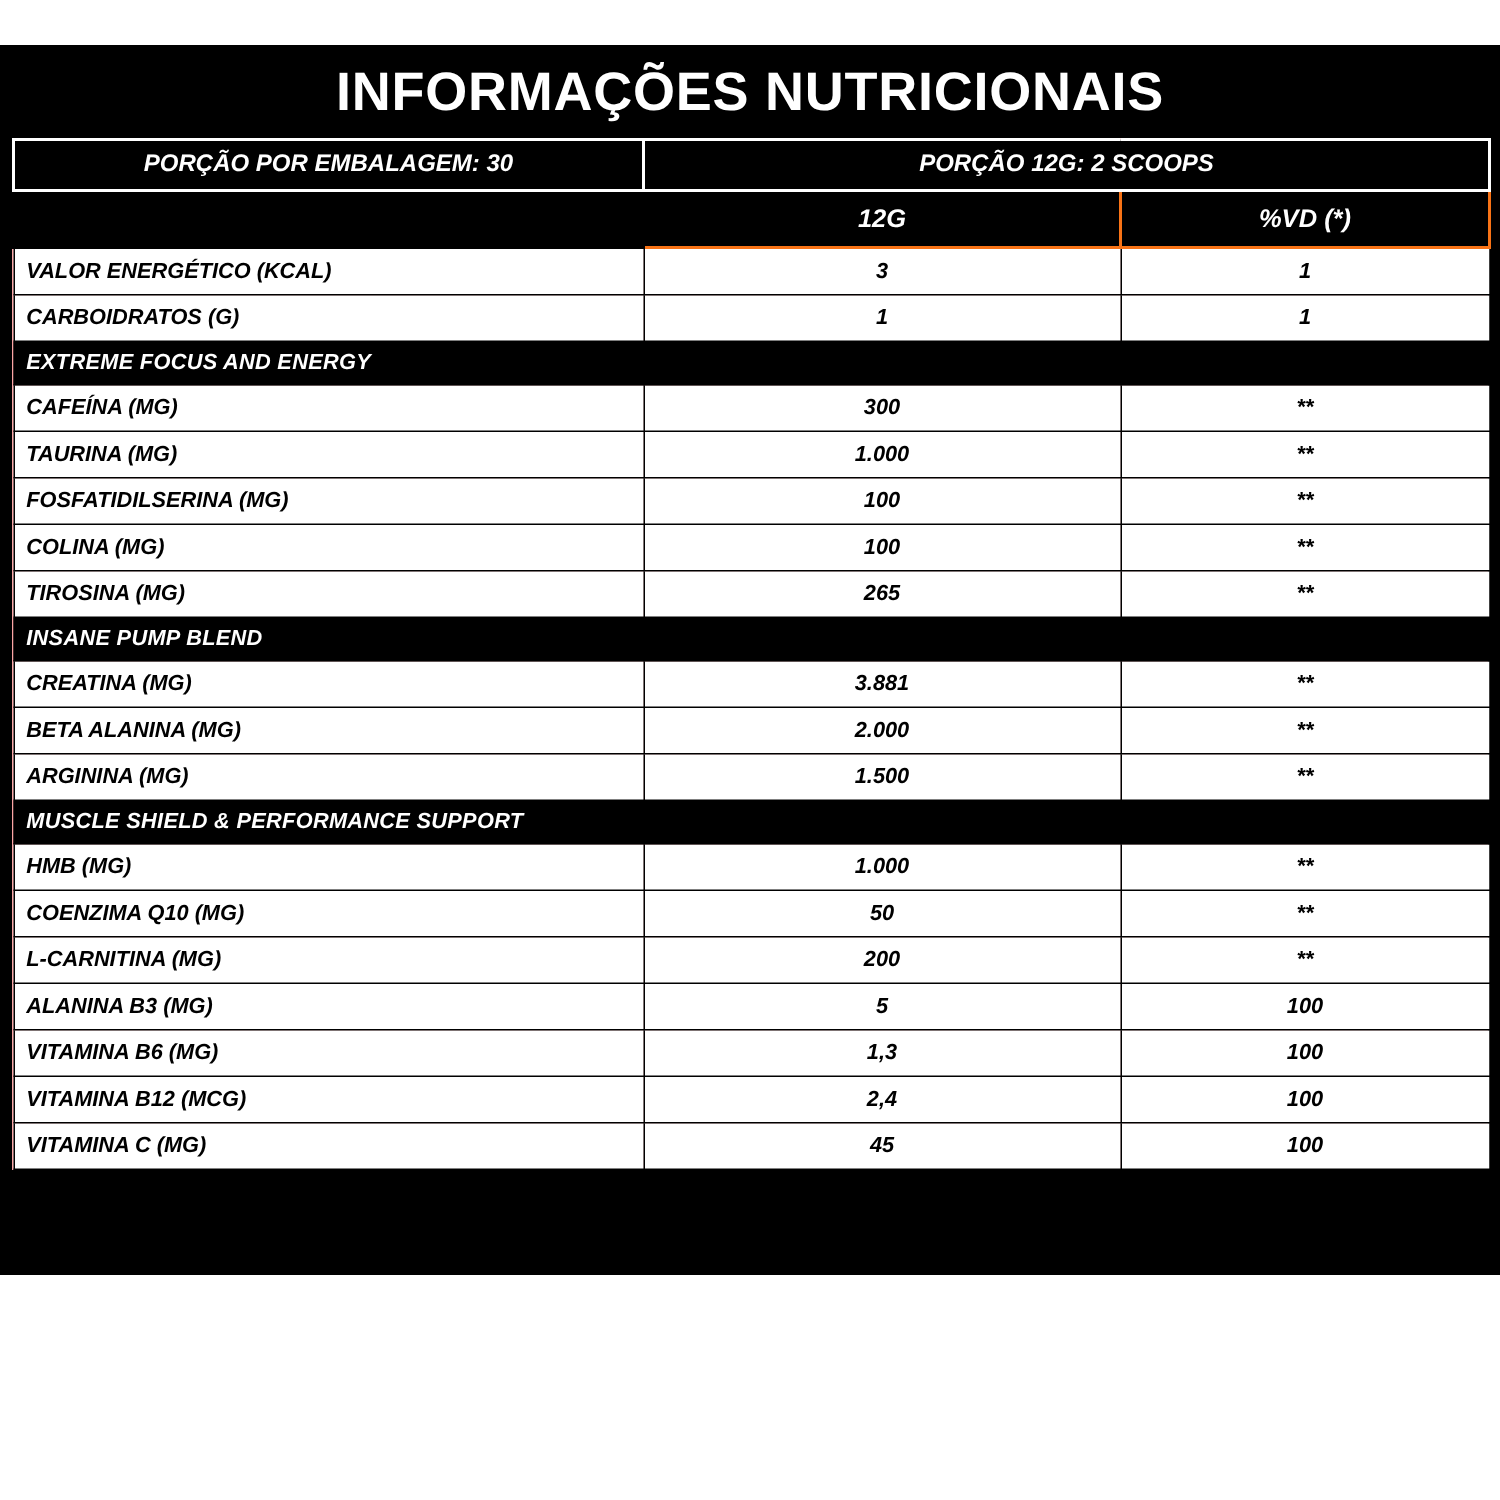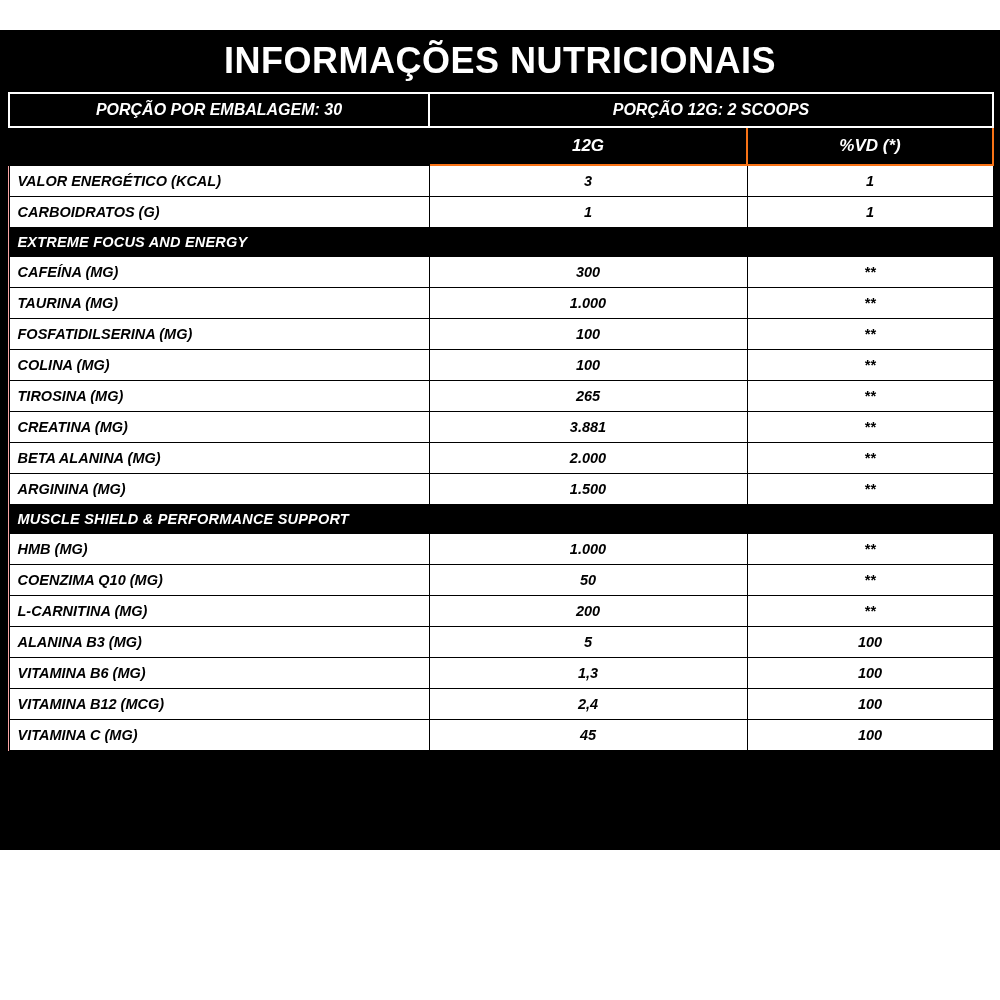--- a/index.html
+++ b/index.html
@@ -178,20 +178,23 @@
           <tr class="data">
             <td class="name">COLINA (MG)</td>
             <td class="val">100</td>
             <td class="vd">**</td>
           </tr>
           <tr class="data">
             <td class="name">TIROSINA (MG)</td>
             <td class="val">265</td>
             <td class="vd">**</td>
           </tr>
+          <tr class="section">
+            <td colspan="3">INSANE PUMP BLEND</td>
+          </tr>
           <tr class="data">
             <td class="name">CREATINA (MG)</td>
             <td class="val">3.881</td>
             <td class="vd">**</td>
           </tr>
           <tr class="data">
             <td class="name">BETA ALANINA (MG)</td>
             <td class="val">2.000</td>
             <td class="vd">**</td>
           </tr>

